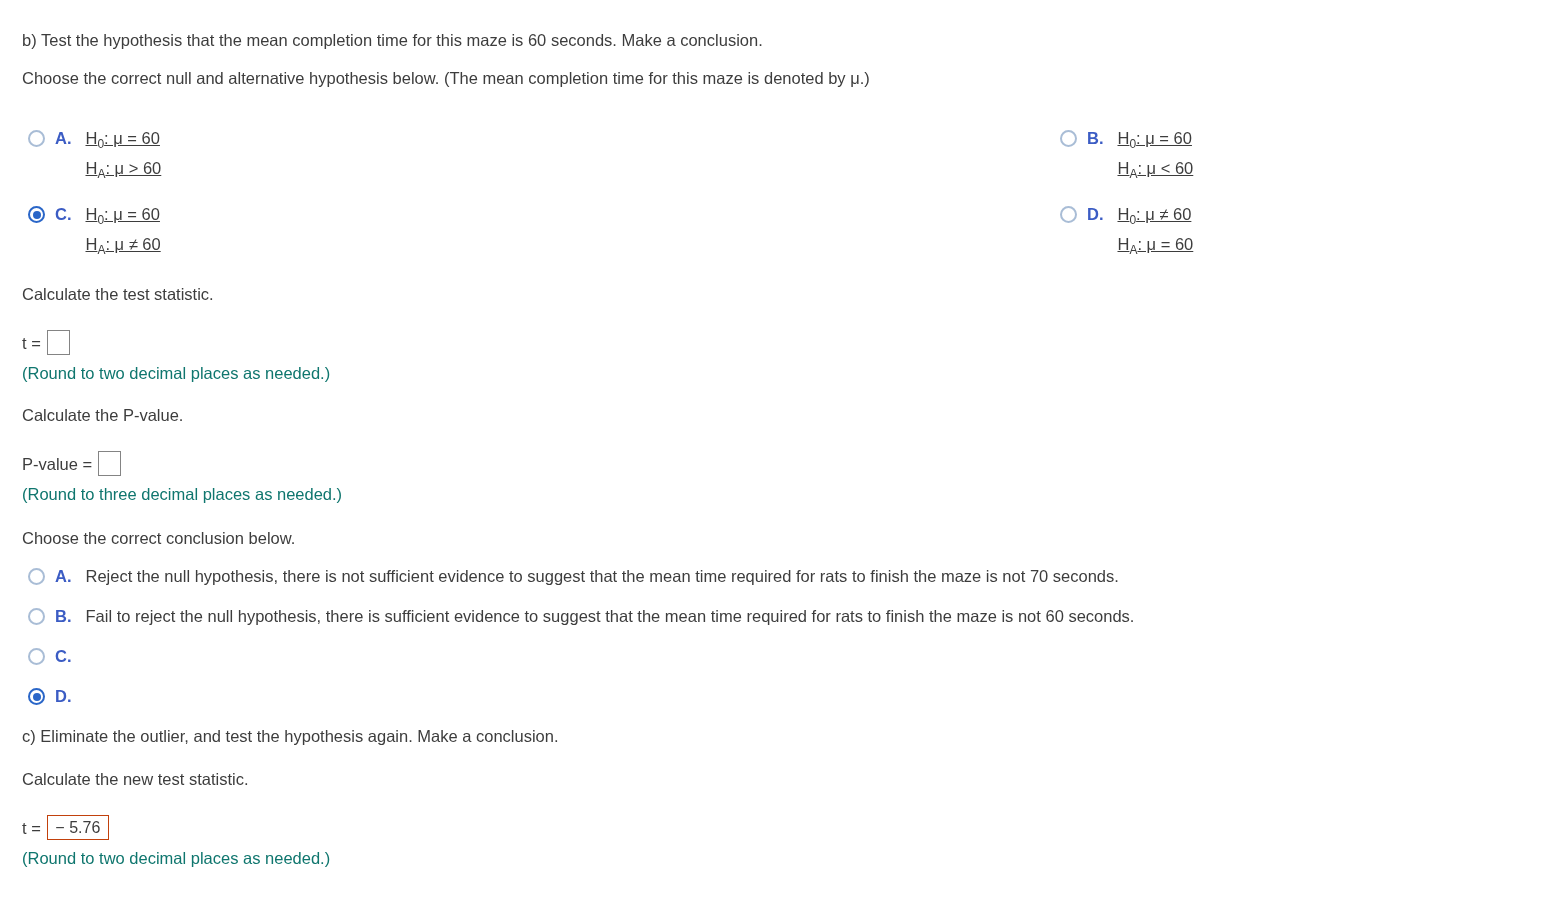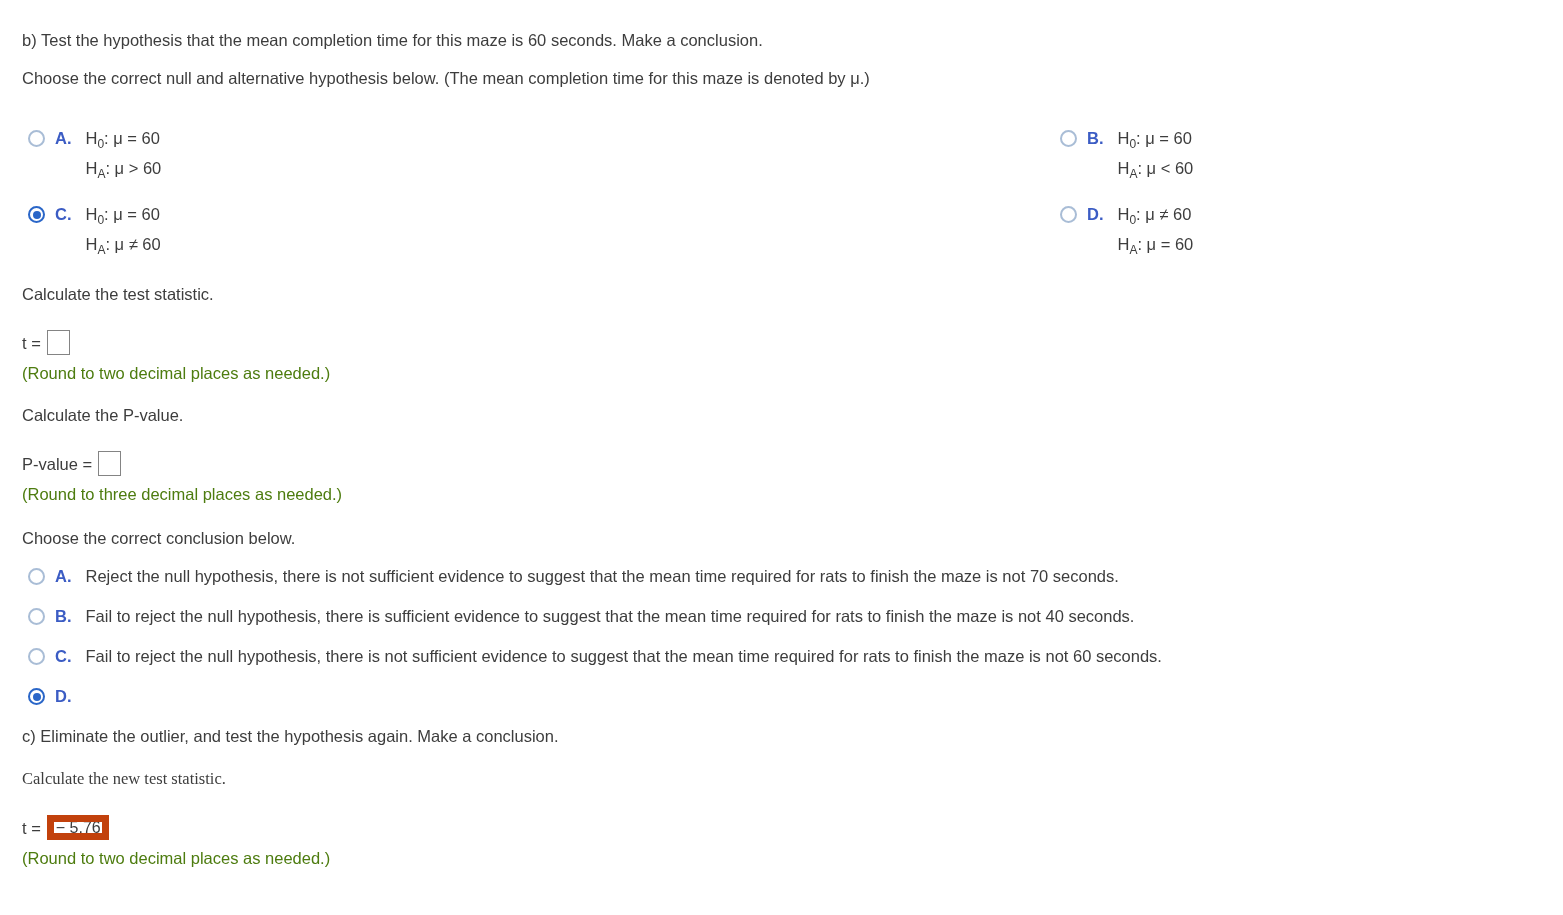--- a/index.html
+++ b/index.html
@@ -45,54 +45,54 @@
   }
   .opt-letter {
     color: #3b5cc4;
     font-weight: bold;
     margin-left: 10px;
     margin-right: 14px;
     line-height: 20px;
     white-space: nowrap;
   }
   .math-lines { display: flex; flex-direction: column; gap: 10px; }
-  .math { line-height: 20px; white-space: nowrap; }
+  .math { line-height: 20px; white-space: nowrap; text-decoration: underline; }
   .math sub { font-size: 12px; line-height: 0; }
 
   
   .section-prompt { line-height: 20px; }
   #calc-t-prompt { margin-top: 30px; }
   .answer-line { margin-top: 26px; display: flex; align-items: center; }
   .answer-label { line-height: 20px; margin-right: 6px; white-space: nowrap; }
   .answer-box {
     height: 25px;
     border: 1px solid #848484;
     background: #fff;
     font-family: "Liberation Sans", sans-serif;
     font-size: 16px;
     color: #3d3d3d;
     padding: 0 2px;
     text-align: center;
   }
   .answer-box.empty { width: 23px; }
   .answer-box.filled {
     width: 62px;
-    border: 7px solid #c2410c;
+    border: 1px solid #c2410c;
   }
-  .hint { color: #4d7c0f; margin-top: 8px; line-height: 20px; }
+  .hint { color: #0f766e; margin-top: 8px; line-height: 20px; }
   #calc-p-prompt { margin-top: 22px; }
   #conclusion-prompt { margin-top: 24px; }
 
   
   #conclusion-options { margin-top: 18px; }
   .c-option { display: flex; align-items: flex-start; padding-left: 6px; margin-bottom: 20px; }
   .c-text { line-height: 20px; }
 
   #part-c-heading { margin-top: 15px; }
-  #calc-new-t-prompt { margin-top: 23px; font-family: Liberation Serif, serif; }
+  #calc-new-t-prompt { margin-top: 23px; }
 </style>
 </head>
 <body>
 
 <div class="text-line" id="b-heading">b) Test the hypothesis that the mean completion time for this maze is 60 seconds. Make a conclusion.</div>
 
 <div class="text-line" id="hyp-prompt">Choose the correct null and alternative hypothesis below. (The mean completion time for this maze is denoted by μ.)</div>
 
 <div id="hyp-options">
   <div class="hyp-row first">
@@ -161,26 +161,25 @@
 
 <div id="conclusion-options">
   <div class="c-option">
     <span class="radio"></span>
     <span class="opt-letter">A.</span>
     <span class="c-text">Reject the null hypothesis, there is not sufficient evidence to suggest that the mean time required for rats to finish the maze is not 70 seconds.</span>
   </div>
   <div class="c-option">
     <span class="radio"></span>
     <span class="opt-letter">B.</span>
-    <span class="c-text">Fail to reject the null hypothesis, there is sufficient evidence to suggest that the mean time required for rats to finish the maze is not 40 seconds.</span>
+    <span class="c-text">Fail to reject the null hypothesis, there is sufficient evidence to suggest that the mean time required for rats to finish the maze is not 60 seconds.</span>
   </div>
   <div class="c-option">
     <span class="radio"></span>
     <span class="opt-letter">C.</span>
-    <span class="c-text">Fail to reject the null hypothesis, there is not sufficient evidence to suggest that the mean time required for rats to finish the maze is not 60 seconds.</span>
   </div>
   <div class="c-option">
     <span class="radio selected"></span>
     <span class="opt-letter">D.</span>
   </div>
 </div>
 
 <div class="text-line" id="part-c-heading">c) Eliminate the outlier, and test the hypothesis again. Make a conclusion.</div>
 
 <div class="section-prompt" id="calc-new-t-prompt">Calculate the new test statistic.</div>

